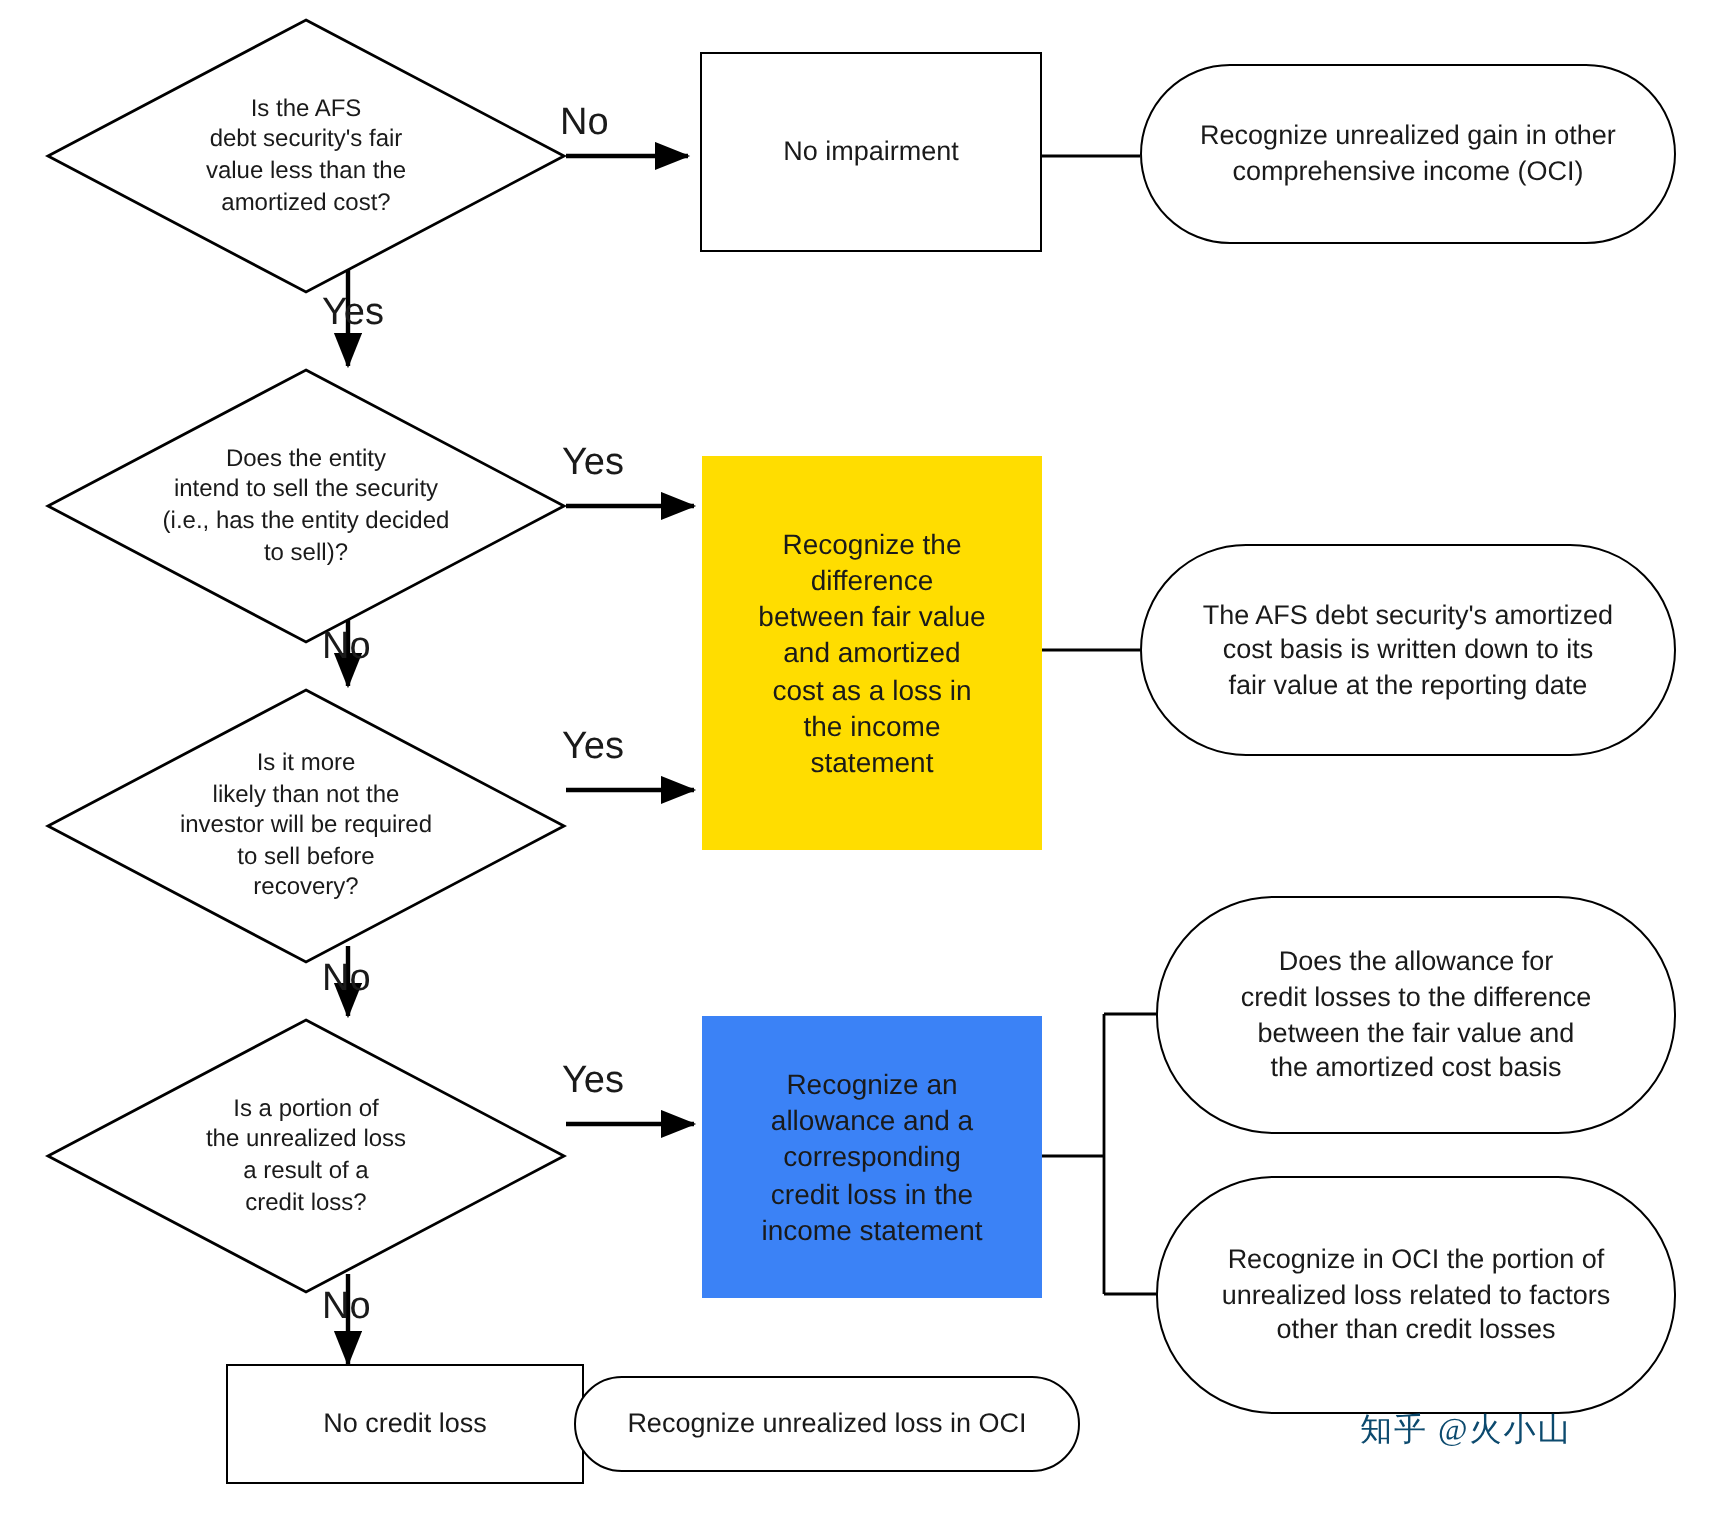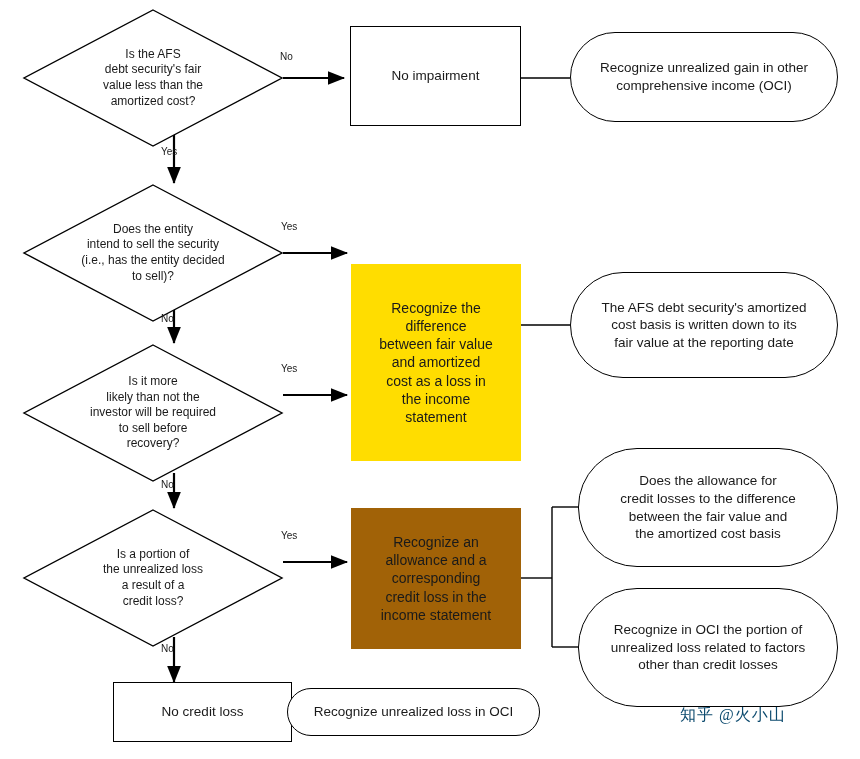--- a/index.html
+++ b/index.html
@@ -69,21 +69,21 @@
     white-space: pre-line;
   }
   .pill {
     border: 1.4px solid #000000;
     background: #ffffff;
     font-size: 13.5px;
     white-space: pre-line;
   }
   .edge-label {
     position: absolute;
-    font-size: 10px;
+    font-size: 19px;
     color: #1a1a1a;
     white-space: nowrap;
   }
   .watermark {
     position: absolute;
     color: #0c4a6e;
     font-size: 16px;
     letter-spacing: 1px;
     white-space: nowrap;
     user-select: none;
@@ -173,37 +173,37 @@
 
   <div class="node rect" style="left:350px; top:26px; width:171px; height:100px;">
     <span>No impairment</span>
   </div>
 
   <div class="node pill" style="left:570px; top:32px; width:268px; height:90px; border-radius:45px;">
     <span>Recognize unrealized gain in other
 comprehensive income (OCI)</span>
   </div>
 
-  <div class="node rect-yellow" style="left:351px; top:228px; width:170px; height:197px; background:#FFDD00;margin-top:36px;">
+  <div class="node rect-yellow" style="left:351px; top:228px; width:170px; height:197px; background:#FFDD00;">
     <span>Recognize the
 difference
 between fair value
 and amortized
 cost as a loss in
 the income
 statement</span>
   </div>
 
   <div class="node pill" style="left:570px; top:272px; width:268px; height:106px; border-radius:53px;">
     <span>The AFS debt security's amortized
 cost basis is written down to its
 fair value at the reporting date</span>
   </div>
 
-  <div class="node rect-yellow" style="left:351px; top:508px; width:170px; height:141px; background:#a16207;">
+  <div class="node rect-yellow" style="left:351px; top:508px; width:170px; height:141px; background:#3b82f6;">
     <span>Recognize an
 allowance and a
 corresponding
 credit loss in the
 income statement</span>
   </div>
 
   <div class="node pill" style="left:578px; top:448px; width:260px; height:119px; border-radius:59px;">
     <span>Does the allowance for
 credit losses to the difference

